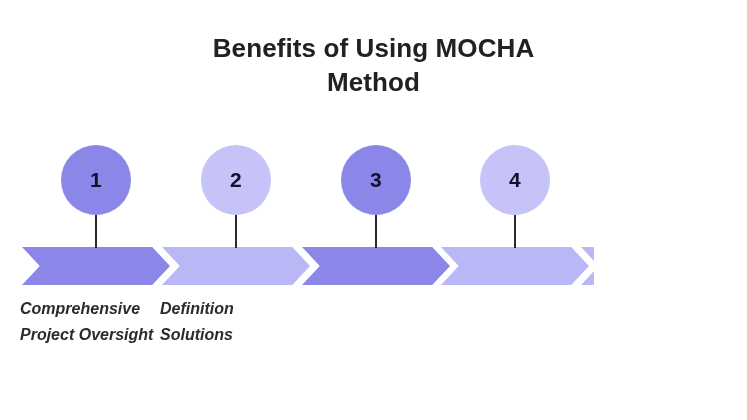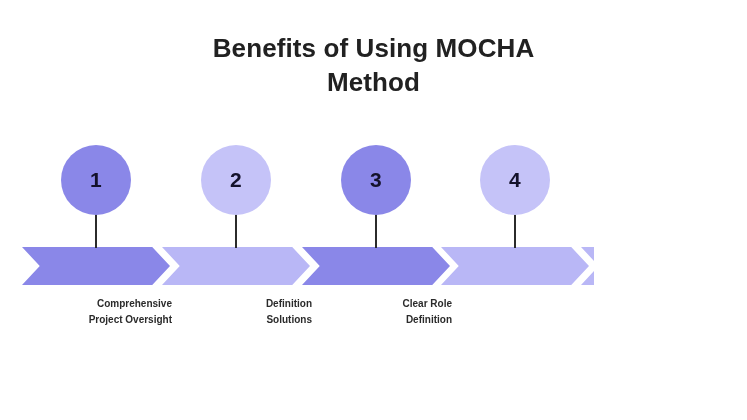--- a/index.html
+++ b/index.html
@@ -89,26 +89,27 @@
     clip-path: polygon(0% 0%, 88% 0%, 100% 50%, 88% 100%, 0% 100%, 12% 50%);
   }
 
   
   .label {
     position: absolute;
     top: 296px;
     left: 50%;
     transform: translateX(-50%);
     width: 152px;
-    text-align: right;
-    font-size: 10px;
+    text-align: left;
+    font-size: 16px;
     font-weight: 700;
     line-height: 1.6;
     color: #2b2b2b;
     white-space: pre-line;
+    font-style: italic;
   }
 </style>
 </head>
 <body>
 
 <div id="infographic" style="background: rgb(255, 255, 255);">
 
   <div class="title">Benefits of Using MOCHA
 Method</div>
 
@@ -133,22 +134,20 @@
       <div class="label">Definition
 Solutions</div>
     </div>
 
     <div class="step" style="left: 306px;">
       <div class="chevron" style="background: rgb(138, 135, 232);"></div>
       <div class="connector" style="background: rgb(43, 43, 43);"></div>
       <div class="circle" style="background: rgb(138, 135, 232);">
         <span>3</span>
       </div>
-      <div class="label">Clear Role
-Definition</div>
     </div>
 
     <div class="step" style="left: 445px;">
       <div class="chevron" style="background: rgb(185, 183, 246);"></div>
       <div class="connector" style="background: rgb(43, 43, 43);"></div>
       <div class="circle" style="background: rgb(197, 195, 248);">
         <span>4</span>
       </div>
     </div>
 

